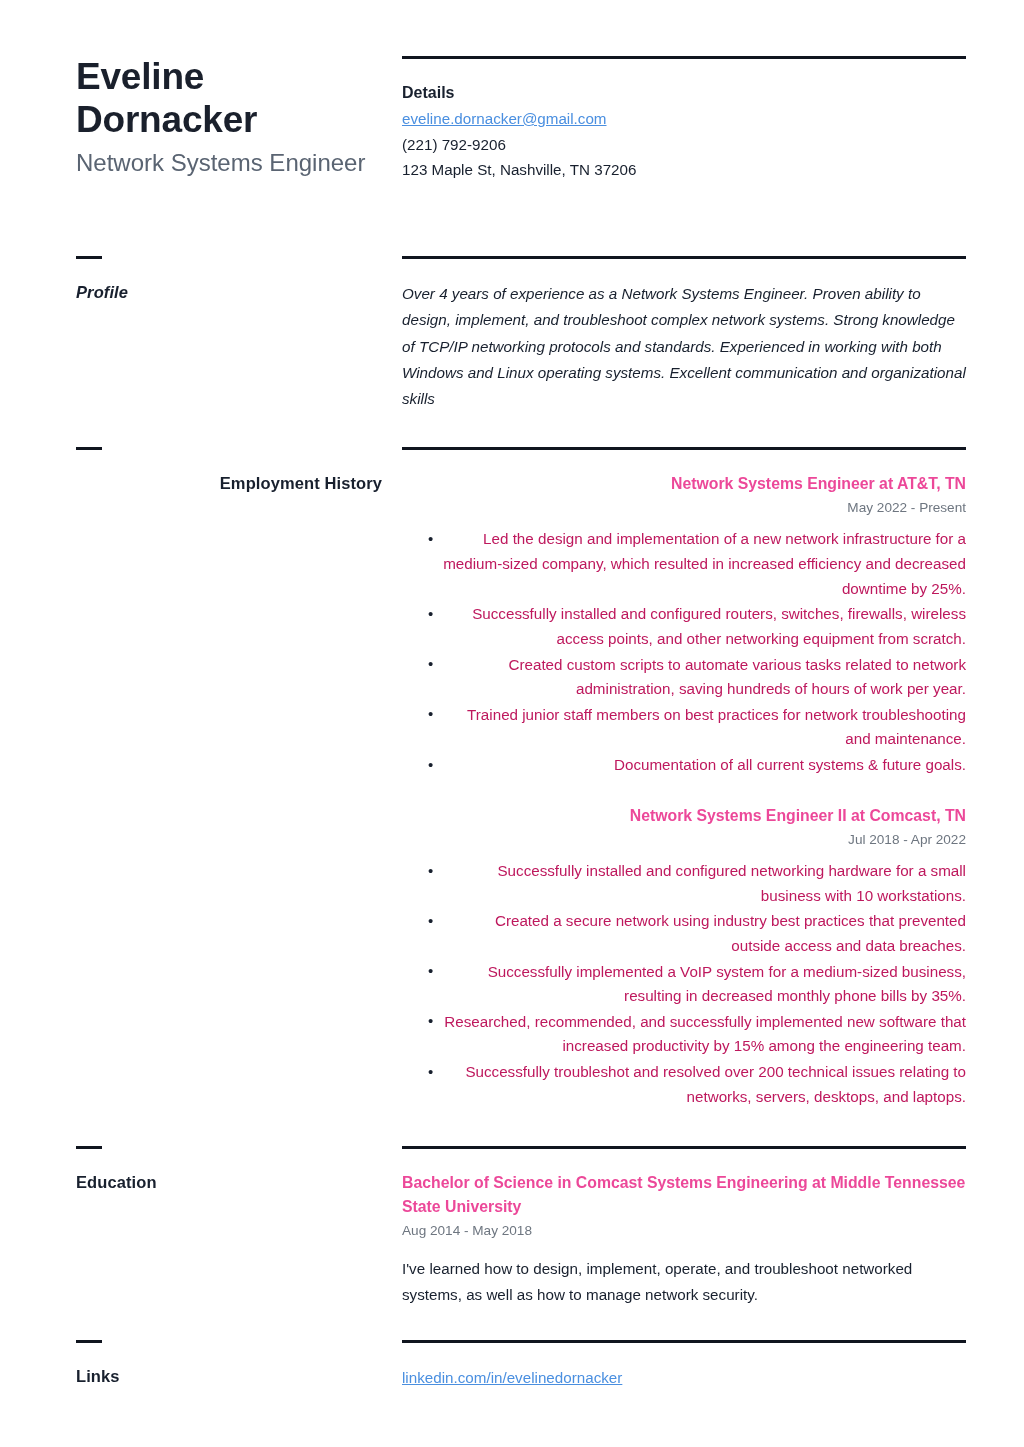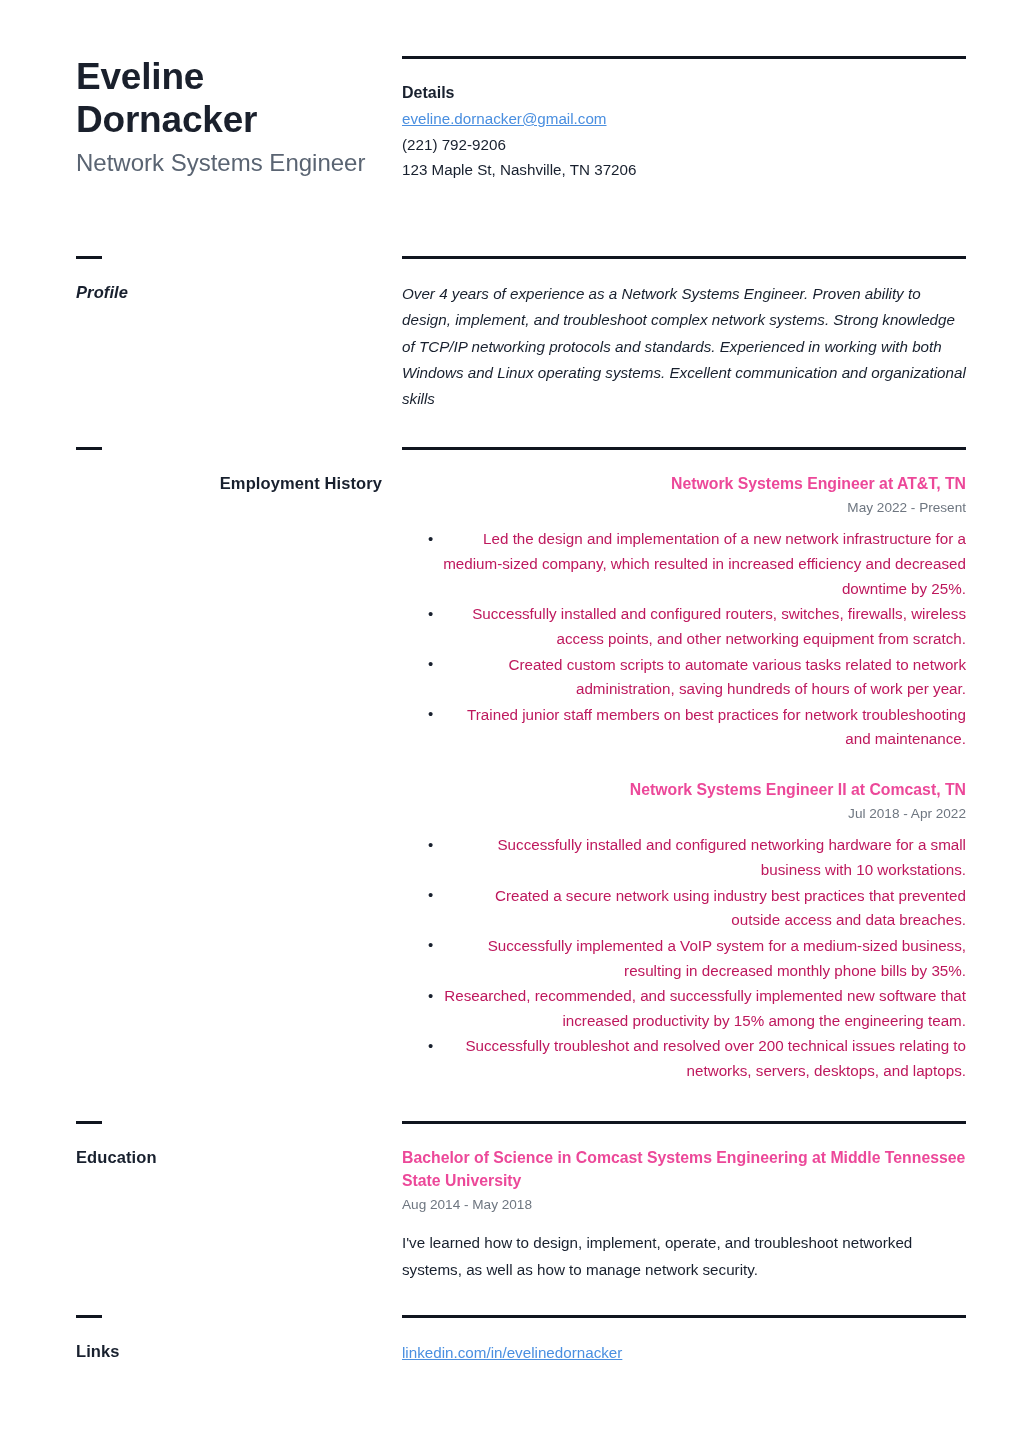--- a/index.html
+++ b/index.html
@@ -208,20 +208,21 @@
       <div class="hrule"></div>
 
       <div class="entry">
         <div class="entry-title">Network Systems Engineer at AT&amp;T, TN</div>
         <div class="entry-date">May 2022 - Present</div>
         <ul class="bullets">
           <li>Led the design and implementation of a new network infrastructure for a medium-sized company, which resulted in increased efficiency and decreased downtime by 25%.</li>
           <li>Successfully installed and configured routers, switches, firewalls, wireless access points, and other networking equipment from scratch.</li>
           <li>Created custom scripts to automate various tasks related to network administration, saving hundreds of hours of work per year.</li>
           <li>Trained junior staff members on best practices for network troubleshooting and maintenance.</li>
+          <li>Documentation of all current systems &amp; future goals.</li>
         </ul>
       </div>
 
       <div class="entry">
         <div class="entry-title">Network Systems Engineer II at Comcast, TN</div>
         <div class="entry-date">Jul 2018 - Apr 2022</div>
         <ul class="bullets">
           <li>Successfully installed and configured networking hardware for a small business with 10 workstations.</li>
           <li>Created a secure network using industry best practices that prevented outside access and data breaches.</li>
           <li>Successfully implemented a VoIP system for a medium-sized business, resulting in decreased monthly phone bills by 35%.</li>

